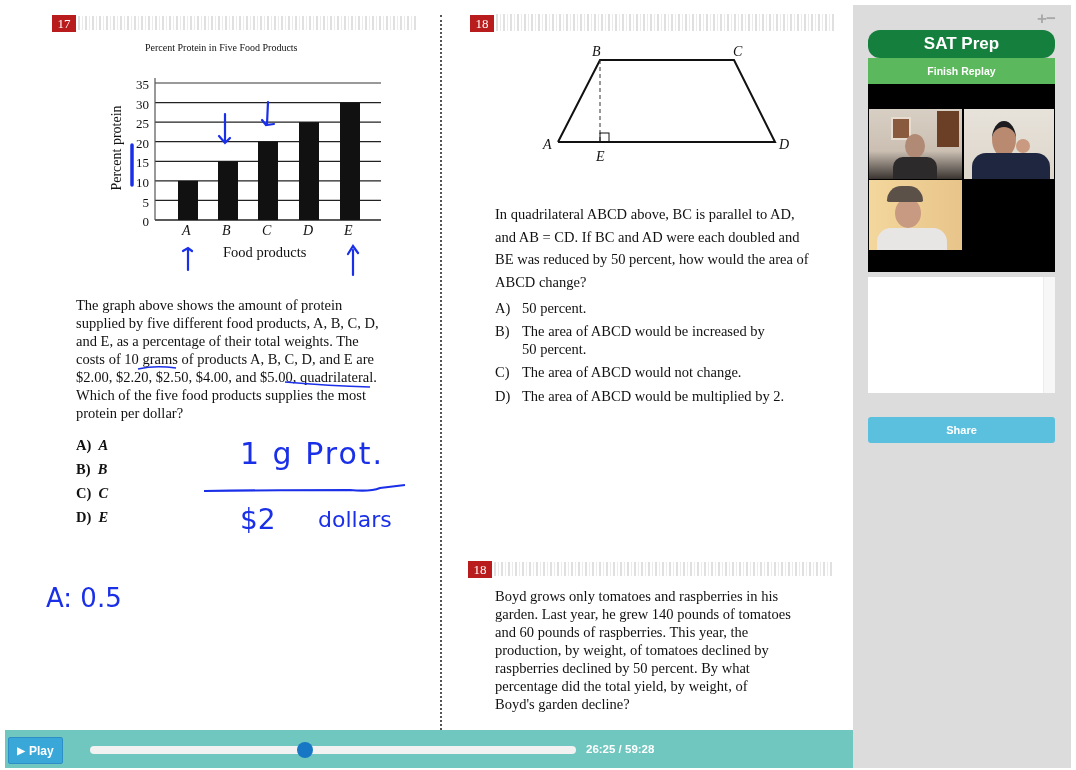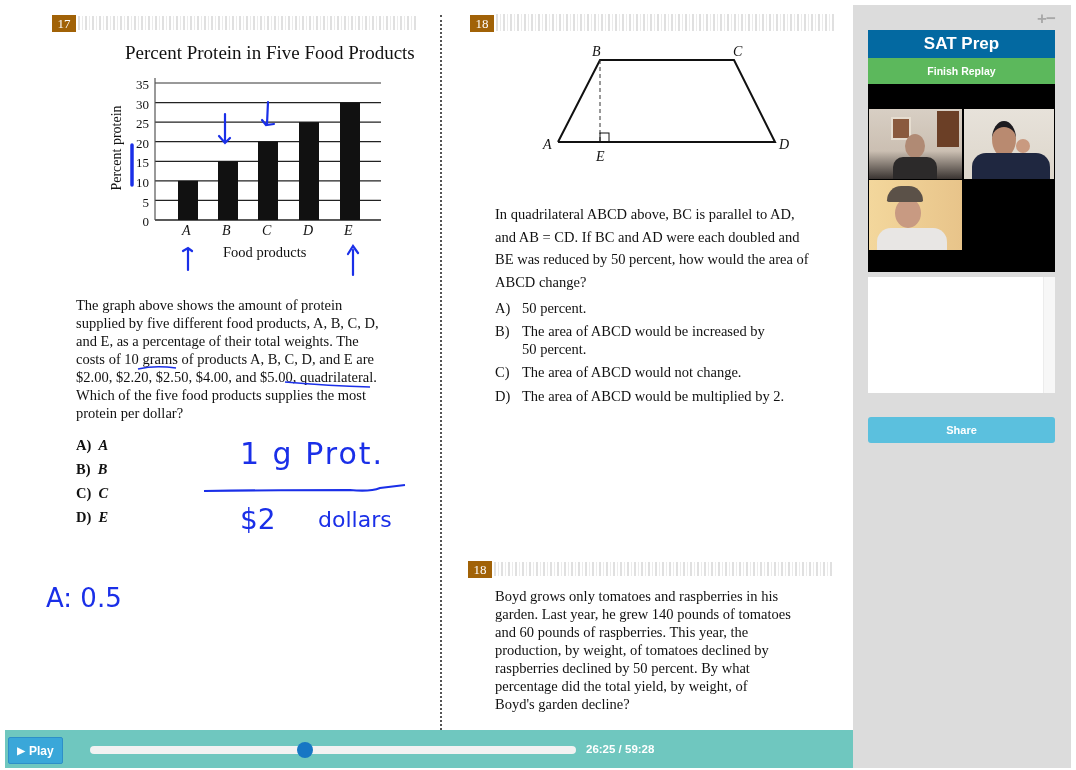--- a/index.html
+++ b/index.html
@@ -1,42 +1,42 @@
 <!DOCTYPE html>
 <html><head>
 <meta charset="utf-8">
 <style>
   html, body { margin:0; padding:0; }
   body { width:1076px; height:770px; position:relative; background:#ffffff; overflow:hidden;
          font-family:"Liberation Serif", serif; color:#111; }
   .abs { position:absolute; }
   
-  .qnum { position:absolute; background:#a16207; color:#fff; font-family:"Liberation Serif", serif;
+  .qnum { position:absolute; background:#b91c1c; color:#fff; font-family:"Liberation Serif", serif;
           font-size:13px; line-height:17px; text-align:center; width:24px; height:17px; }
   .noise { position:absolute; height:14px;
            background-image: repeating-linear-gradient(90deg, #d6d6d6 0 2px, #fff 2px 4px, #e4e4e4 4px 5px, #fff 5px 7px);
            opacity:.75; }
   .serif { font-family:"Liberation Serif", serif; }
   .ptext { font-size:14.5px; line-height:18px; color:#111; }
-  .chart-title { font-size:19px; }
+  .chart-title { font-size:10px;margin-left:20px; }
   .divider { position:absolute; left:440px; top:15px; width:0; height:715px; border-left:2px dotted #555; }
   .ink { position:absolute; font-family:"DejaVu Sans", sans-serif; color:#1a2fe8; }
   
   .bar { position:absolute; left:5px; top:730px; width:848px; height:38px; background:#6fc7bf; }
   .playbtn { position:absolute; left:8px; top:737px; width:55px; height:27px; background:#3aa7d9;
              border:1px solid #2e8fc8; border-radius:2px; color:#fff; font-family:"Liberation Sans", sans-serif;
              font-size:12px; font-weight:bold; display:flex; align-items:center; justify-content:center; gap:4px; box-sizing:border-box; }
   .track { position:absolute; left:90px; top:746px; width:486px; height:8px; background:#f2f2f2; border-radius:4px; }
   .thumb { position:absolute; left:297px; top:742px; width:16px; height:16px; background:#1777c4; border-radius:50%; }
   .time { position:absolute; left:586px; top:743px; color:#fff; font-family:"Liberation Sans", sans-serif; font-size:11.5px; font-weight:bold; }
   
   .sidebar { position:absolute; left:853px; top:5px; width:218px; height:763px; background:#dcdcdc; }
   .pm { position:absolute; left:1037px; top:9px; color:#a8a8a8; font-family:"Liberation Sans", sans-serif; font-weight:bold; font-size:17px; letter-spacing:-1px; }
-  .sat { position:absolute; left:868px; top:30px; width:187px; height:28px; background:#0369a1; color:#fff;
-         font-family:"Liberation Sans", sans-serif; font-weight:bold; font-size:17px; text-align:center; line-height:28px; }
+  .sat { position:absolute; left:868px; top:30px; width:187px; height:28px; background:#15803d; color:#fff;
+         font-family:"Liberation Sans", sans-serif; font-weight:bold; font-size:17px; text-align:center; line-height:28px;border-radius:12px; }
   .finish { position:absolute; left:868px; top:58px; width:187px; height:26px; background:#5cb85c; color:#fff;
             font-family:"Liberation Sans", sans-serif; font-weight:bold; font-size:10.5px; text-align:center; line-height:26px; }
   .video { position:absolute; left:868px; top:84px; width:187px; height:188px; background:#000; }
   .tile { position:absolute; overflow:hidden; }
   .chat { position:absolute; left:868px; top:277px; width:186px; height:116px; background:#fff; }
   .chat-scroll { position:absolute; left:1043px; top:277px; width:11px; height:116px; background:#f7f7f7; border-left:1px solid #ececec; }
   .share { position:absolute; left:868px; top:417px; width:187px; height:26px; background:#5bc0de; border-radius:3px;
            color:#fff; font-family:"Liberation Sans", sans-serif; font-weight:bold; font-size:11px; text-align:center; line-height:26px; }
 </style>
 </head>

